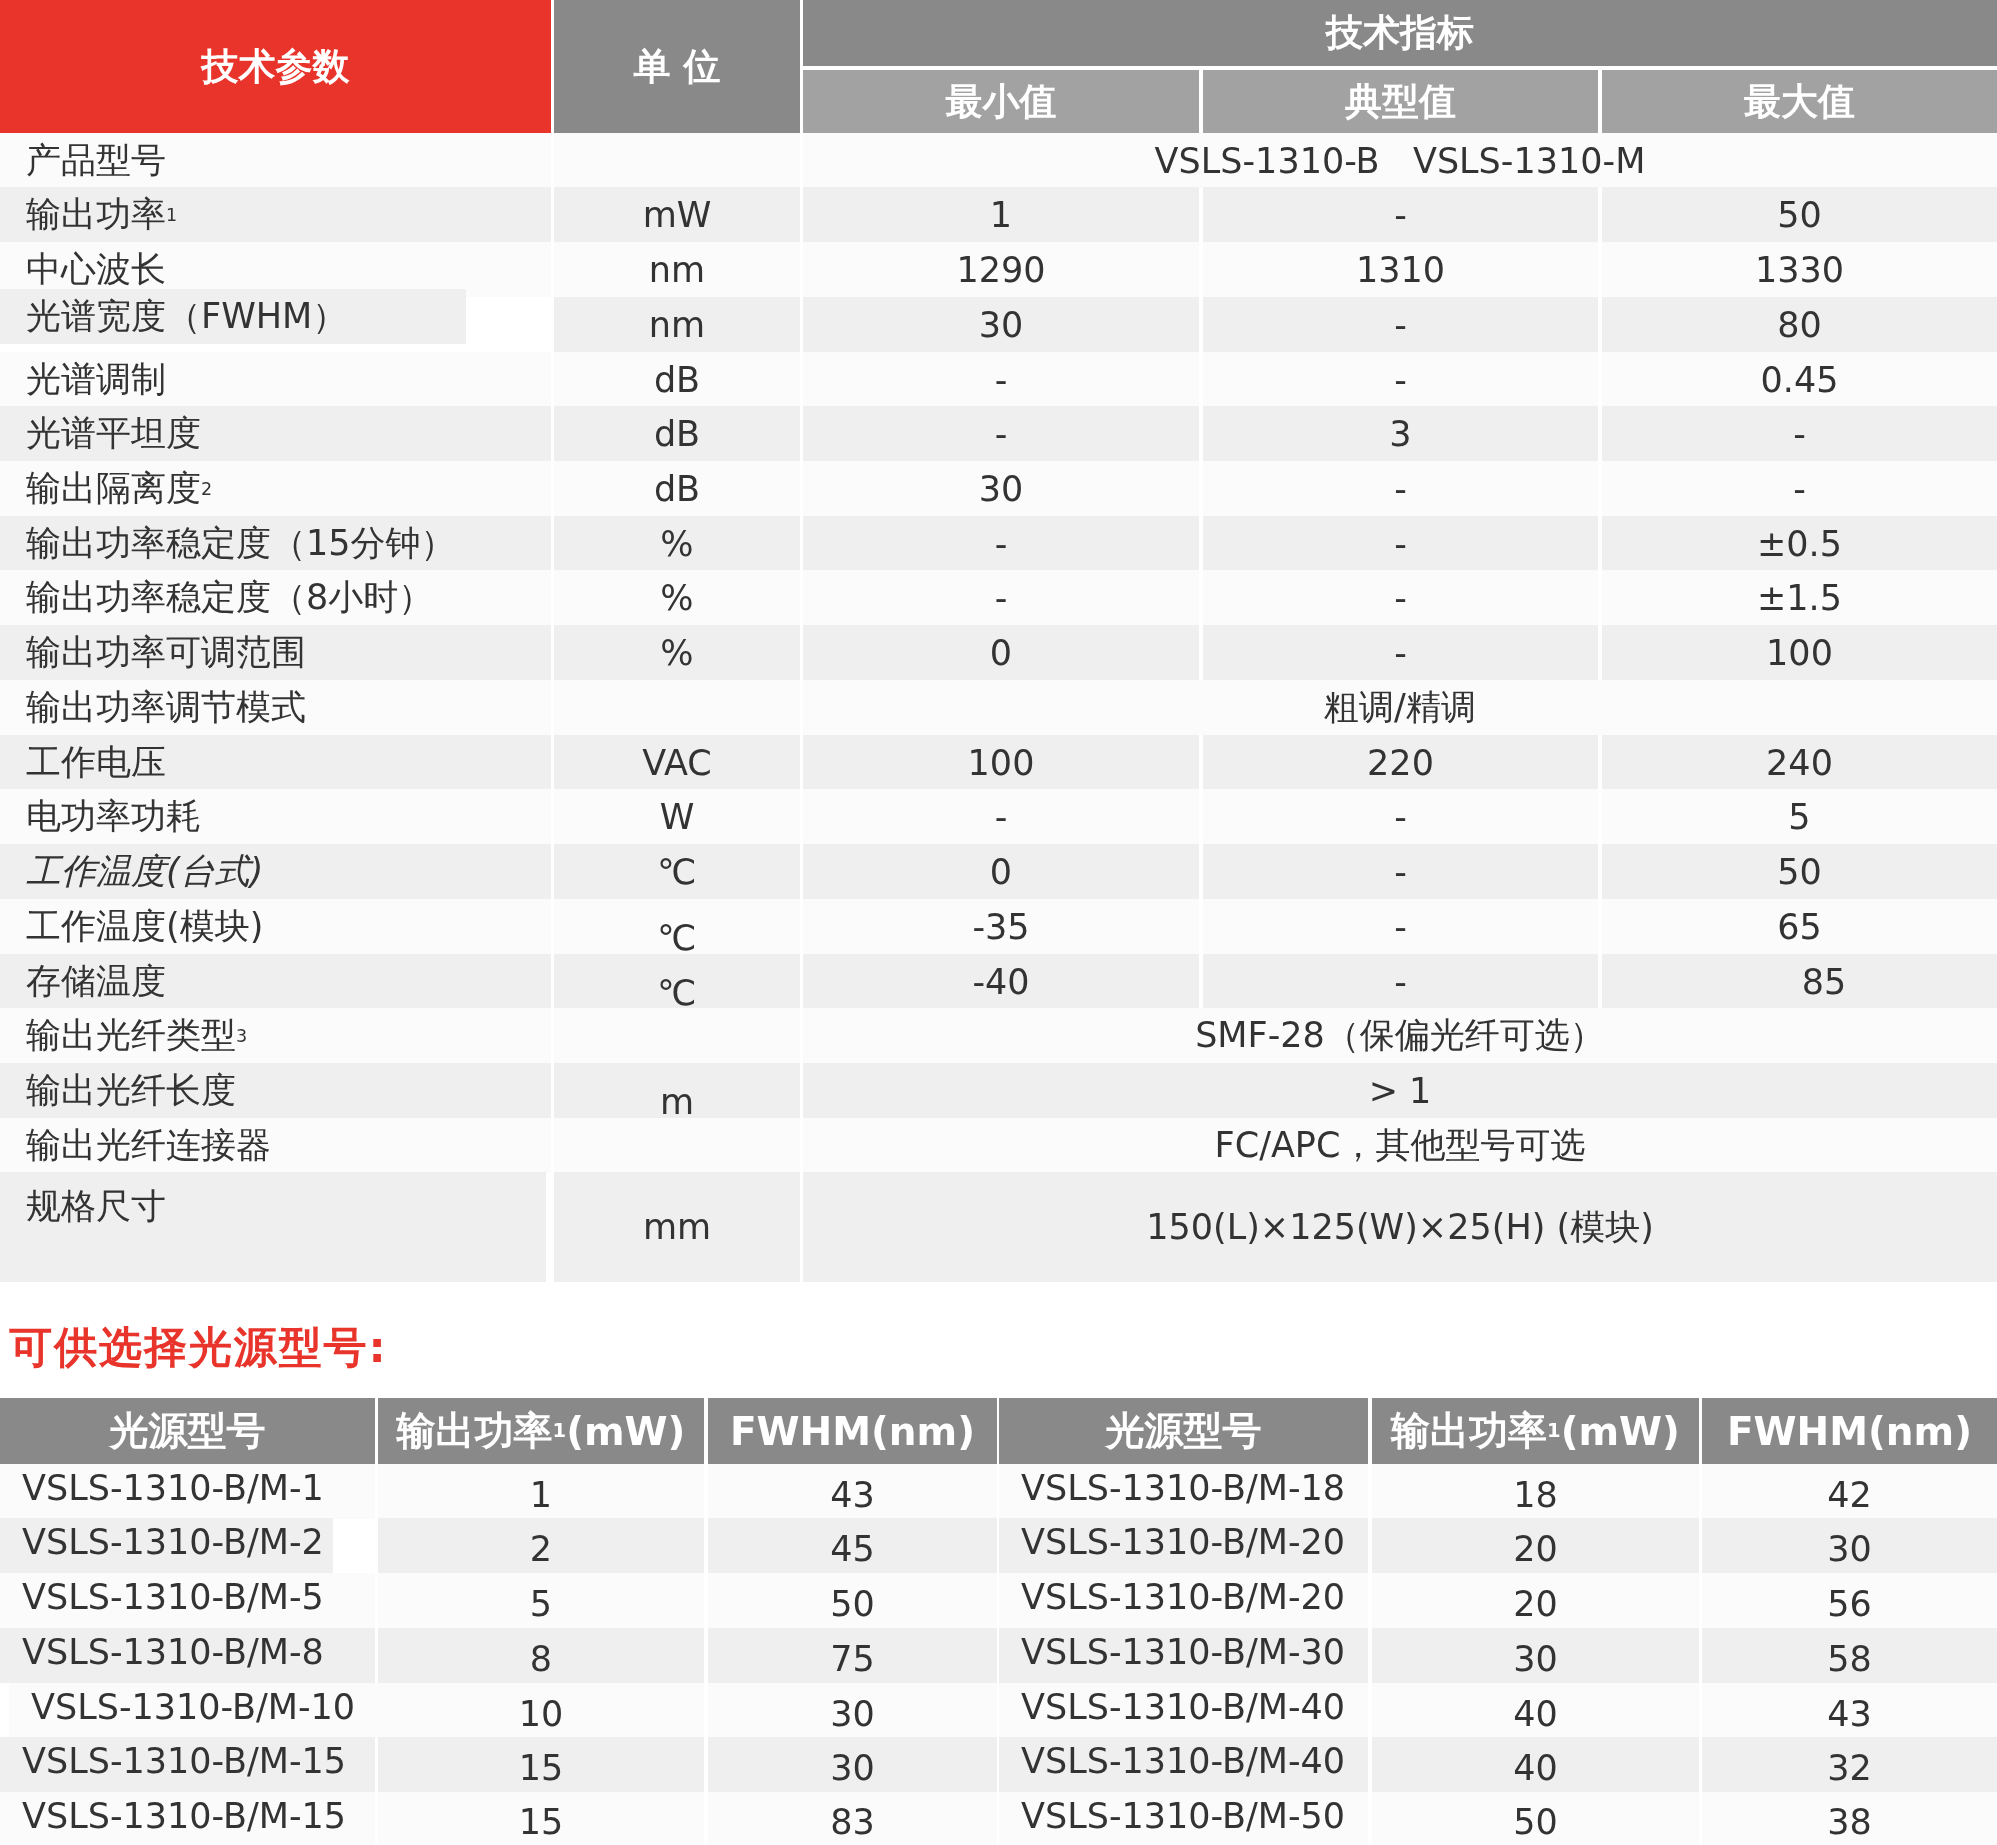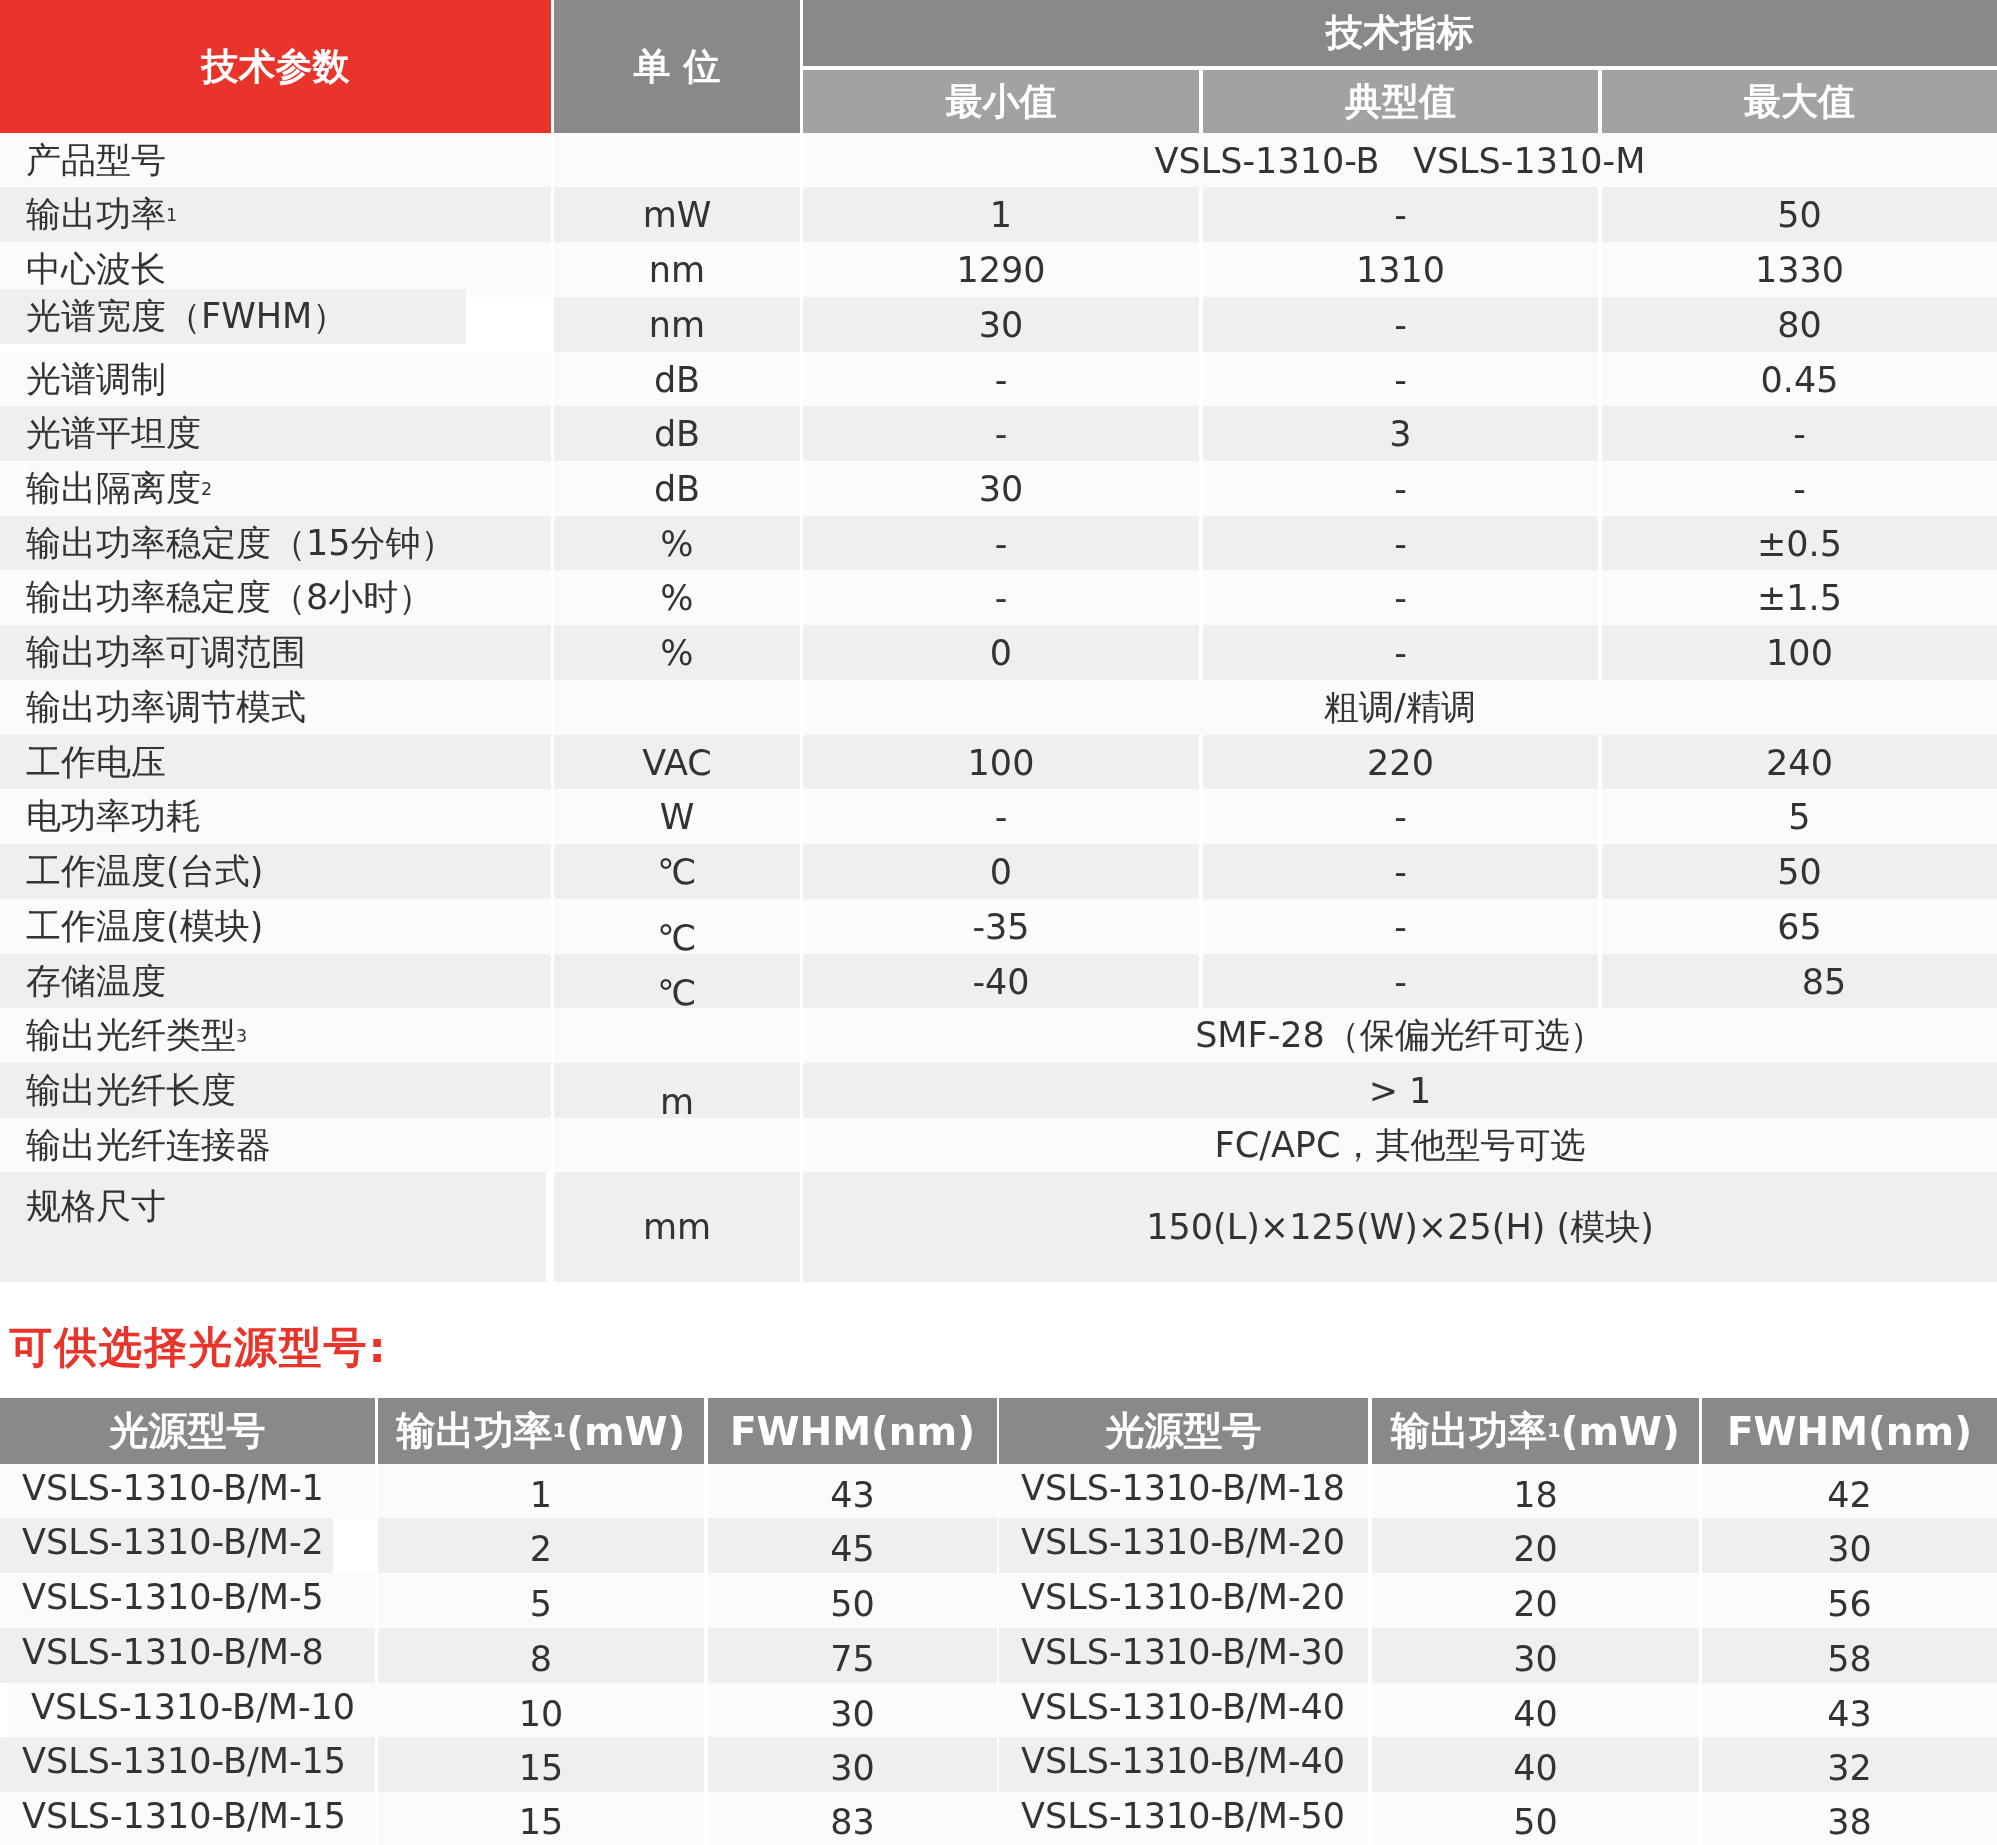--- a/index.html
+++ b/index.html
@@ -116,21 +116,21 @@
     <div class="cell g" style="left:803px;top:735px;width:396px;height:55px;">100</div>
     <div class="cell g" style="left:1203px;top:735px;width:395px;height:55px;">220</div>
     <div class="cell g" style="left:1602px;top:735px;width:395px;height:55px;">240</div>
     <div class="cell left w" style="left:0;top:789px;width:551px;height:55px;">
       <span>电功率功耗</span>
     </div>
     <div class="cell w " style="left:554px;top:789px;width:246px;height:55px;">W</div>
     <div class="cell w" style="left:803px;top:789px;width:396px;height:55px;">-</div>
     <div class="cell w" style="left:1203px;top:789px;width:395px;height:55px;">-</div>
     <div class="cell w" style="left:1602px;top:789px;width:395px;height:55px;">5</div>
-    <div class="cell left g" style="left:0;top:844px;width:551px;height:55px;">
+    <div class="cell left g" style="left:0;top:844px;width:551px;height:55px;font-style:italic;">
       <span>工作温度(台式)</span>
     </div>
     <div class="cell g " style="left:554px;top:844px;width:246px;height:55px;">℃</div>
     <div class="cell g" style="left:803px;top:844px;width:396px;height:55px;">0</div>
     <div class="cell g" style="left:1203px;top:844px;width:395px;height:55px;">-</div>
     <div class="cell g" style="left:1602px;top:844px;width:395px;height:55px;">50</div>
     <div class="cell left w" style="left:0;top:899px;width:551px;height:55px;">
       <span>工作温度(模块)</span>
     </div>
     <div class="cell w low" style="left:554px;top:899px;width:246px;height:55px;">℃</div>

